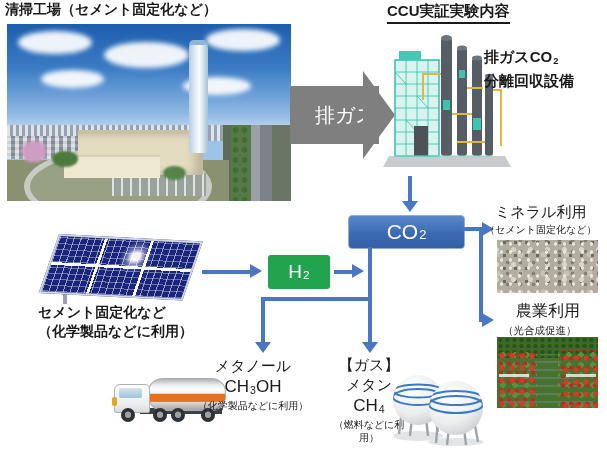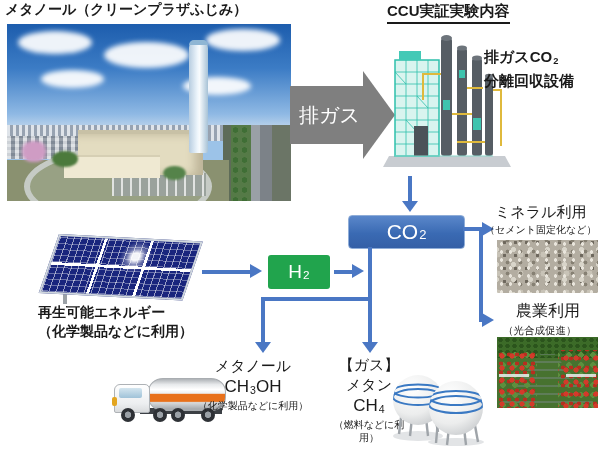--- a/index.html
+++ b/index.html
@@ -38,21 +38,21 @@
   .pp-ring{position:absolute;left:6%;bottom:-14%;width:62%;height:38%;border:6px solid #c6cbc5;
           border-radius:50%;background:#98a184;}
   .pp-parking{position:absolute;left:37%;bottom:3%;width:33%;height:13%;background:#9aa29c;
           background-image:repeating-linear-gradient(90deg,rgba(255,255,255,.7) 0 2px,rgba(0,0,0,0) 2px 9px);}
   .pp-pink{position:absolute;left:4%;top:66%;width:11%;height:12%;border-radius:50%;filter:blur(1.5px);
           background:radial-gradient(circle,#cf9cc4 0 55%,rgba(0,0,0,0) 72%);}
   .pp-green1{position:absolute;left:16%;top:72%;width:9%;height:9%;border-radius:50%;background:#4c7a3c;filter:blur(1px);}
   .pp-green2{position:absolute;left:55%;top:80%;width:8%;height:8%;border-radius:50%;background:#55834a;filter:blur(1px);}
 
   
-  .ga-shaft{left:290px;top:86px;width:73px;height:58px;background:#7f7f7f;display:flex;align-items:center;justify-content:center;}
+  .ga-shaft{left:290px;top:86px;width:73px;height:58px;background:#7f7f7f;display:flex;align-items:center;justify-content:center;padding-left:16px;}
   .ga-shaft span{color:#fff;font-size:20px;white-space:nowrap;padding-left:6px;}
   .ga-head{left:363px;top:71px;width:0;height:0;border-top:44px solid rgba(0,0,0,0);
            border-bottom:44px solid rgba(0,0,0,0);border-left:32px solid #7f7f7f;}
 
   
   .capture-label{left:484px;top:46px;font-size:15px;font-weight:bold;line-height:22px;white-space:nowrap;}
 
   
   .bl{background:#4a77c4;}
   .head-down{width:0;height:0;border-left:8px solid rgba(0,0,0,0);border-right:8px solid rgba(0,0,0,0);border-top:11px solid #4a77c4;}
@@ -131,21 +131,21 @@
   .tk-wheel{position:absolute;top:33px;width:14px;height:14px;border-radius:50%;
           background:radial-gradient(circle at 50% 48%,#9aa0a6 0 3px,#2e3136 3.5px);}
 
   svg{display:block;}
 </style>
 </head>
 <body>
 
 <div id="stage">
 
-  <div class="abs title-left">メタノール（クリーンプラザふじみ）</div>
+  <div class="abs title-left">清掃工場（セメント固定化など）</div>
   <div class="abs title-right">CCU実証実験内容</div>
 
   <div class="abs photo-plant">
     <div class="pp-sky"></div>
     <div class="pp-cloud" style="left:4%;top:4%;width:26%;height:13%;"></div>
     <div class="pp-cloud" style="left:34%;top:10%;width:30%;height:15%;"></div>
     <div class="pp-cloud" style="left:70%;top:3%;width:26%;height:12%;"></div>
     <div class="pp-cloud" style="left:12%;top:26%;width:22%;height:10%;"></div>
     <div class="pp-cloud" style="left:62%;top:30%;width:24%;height:10%;"></div>
     <div class="pp-horizon"></div>
@@ -253,21 +253,21 @@
     <div class="gh-rail" style="left:2%;"></div>
     <div class="gh-rail" style="right:2%;"></div>
   </div>
 
   <div class="abs solar">
     <div class="solar-leg" style="left:18px;top:18px;height:58px;"></div>
     <div class="solar-leg" style="left:120px;top:40px;height:32px;"></div>
     <div class="solar-panel"></div>
   </div>
   <div class="abs solar-caption">
-    <div>再生可能エネルギー</div>
+    <div>セメント固定化など</div>
     <div>（化学製品などに利用）</div>
   </div>
 
   <div class="abs bl" style="left:202px;top:270px;width:50px;height:4px;"></div>
   <div class="abs head-right" style="left:250px;top:264px;"></div>
 
   <div class="abs h2-box">
     <span>H</span>
       <span class="sub">2</span>
   </div>

